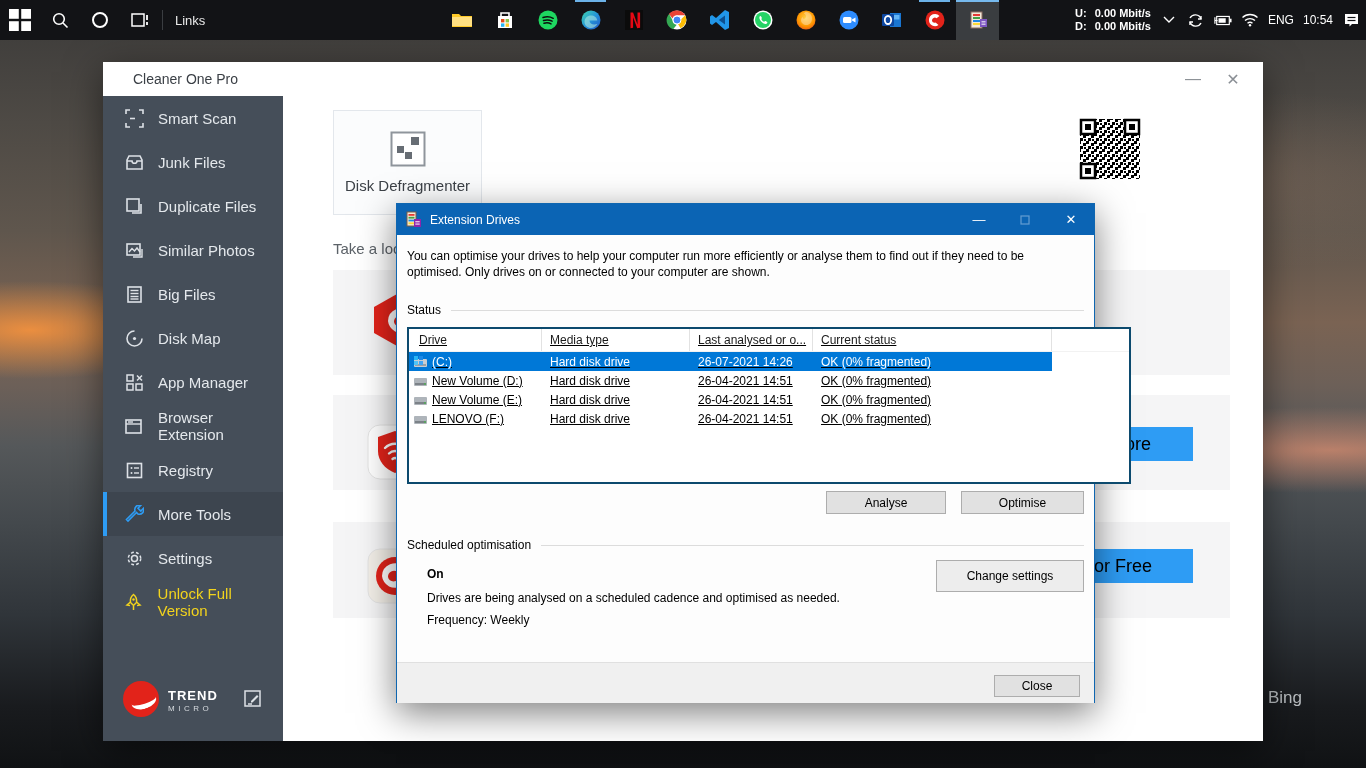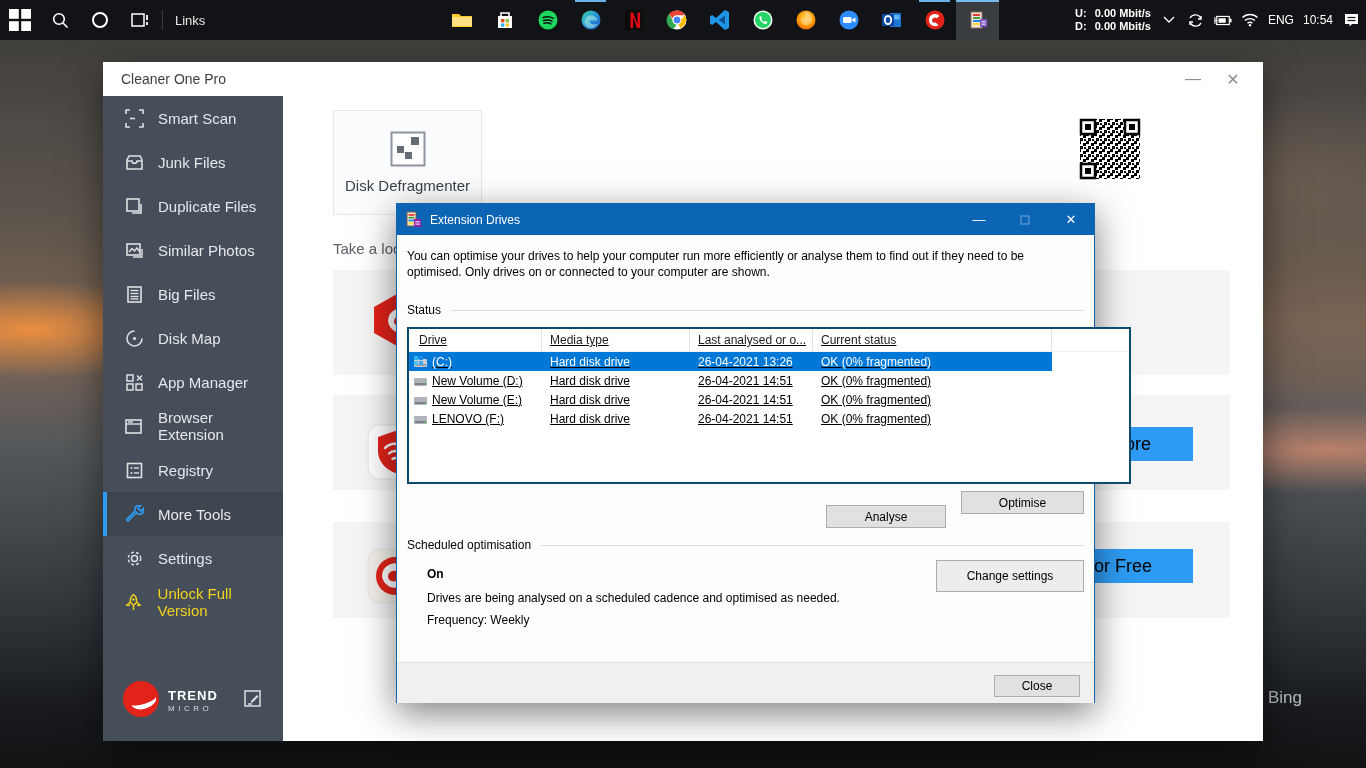--- a/index.html
+++ b/index.html
@@ -32,21 +32,21 @@
   .ic16 { width:22px; height:22px; display:block; }
   .tray { margin-left:auto; display:flex; align-items:center; gap:9px; padding-right:6px; }
   .netspeed { display:grid; grid-template-columns:auto auto; column-gap:8px; font-size:11px; font-weight:bold; line-height:13px; }
   .netspeed .val { text-align:center; }
   .tray-txt { font-size:12px; }
   .tray-ic { width:18px; height:18px; display:flex; align-items:center; justify-content:center; }
 
   
   .app-window { position:absolute; left:103px; top:62px; width:1160px; height:679px; background:#fff;
     box-shadow:0 10px 35px rgba(0,0,0,.5); z-index:10; }
-  .app-titlebar { position:absolute; top:0; left:0; right:0; height:34px; background:#fff; display:flex; align-items:center; }
+  .app-titlebar { position:absolute; top:0; left:12px; right:0; height:34px; background:#fff; display:flex; align-items:center; }
   .app-title { margin-left:18px; font-size:14px; color:#3a3f45; }
   .app-controls { margin-left:auto; display:flex; align-items:center; margin-right:10px; }
   .app-ctrl { width:40px; height:28px; display:flex; align-items:center; justify-content:center; color:#8a8f95; font-size:16px; }
 
   .sidebar { position:absolute; top:34px; left:0; width:180px; bottom:0; background:#454e59; }
   .side-item { position:relative; height:44px; display:flex; align-items:center; padding-left:21px; color:#e4e8ec; font-size:15px; }
   .side-item .s-ic { width:20px; height:20px; margin-right:14px; display:flex; align-items:center; justify-content:center; }
   .side-item.selected { background:#3d454f; }
   .side-item.selected::before { content:""; position:absolute; left:0; top:0; bottom:0; width:4px; background:#2e9cf4; }
   .side-item.unlock { color:#f2d31d; }
@@ -93,21 +93,21 @@
   .t-head > div { display:flex; align-items:center; padding-left:8px; border-right:1px solid #e2e2e2; color:#1a1a1a; }
   .t-head > div:first-child { padding-left:10px; }
   .t-head > div:last-child { border-right:none; }
   .t-row { display:grid; grid-template-columns:133px 148px 123px 239px 1fr; height:19px; }
   .t-row > div { display:flex; align-items:center; padding-left:8px; white-space:nowrap; overflow:hidden; }
   .t-row .c-drive { padding-left:4px; gap:4px; }
   .t-row.selected > div.sel { background:#0078d7; color:#fff; }
   .drv-ic { width:15px; height:13px; flex:none; }
 
   .dlg-btn { position:absolute; background:#e1e1e1; border:1px solid #adadad; display:flex; align-items:center; justify-content:center; font-size:12px; color:#000; }
-  .btn-analyse { left:429px; top:301px; width:120px; height:23px; }
+  .btn-analyse { left:429px; top:287px; width:120px; height:23px; }
   .btn-optimise { left:564px; top:287px; width:123px; height:23px; }
   .btn-change { left:539px; top:356px; width:148px; height:32px; background:#ededed; }
   .btn-close { right:14px; top:471px; width:86px; height:22px; }
 
   .sched-state { position:absolute; left:30px; top:363px; font-weight:bold; }
   .sched-desc { position:absolute; left:30px; top:387px; }
   .sched-freq { position:absolute; left:30px; top:409px; }
 
   .dlg-footer { position:absolute; left:0; right:0; top:458px; height:41px; background:#f0f0f0; border-top:1px solid #e0e0e0; }
 
@@ -559,21 +559,21 @@
             <rect x="1" y="4" width="13" height="8" rx="1" fill="#c8cdd2"></rect>
               <rect x="2" y="9" width="11" height="2" fill="#9aa0a6"></rect>
             <rect x="1" y="1" width="4" height="4" fill="#29b6f6"></rect>
               <rect x="6" y="1" width="4" height="4" fill="#1e88e5"></rect>
             <rect x="1" y="6" width="4" height="4" fill="#4fc3f7"></rect>
               <rect x="6" y="6" width="4" height="4" fill="#42a5f5"></rect>
           </svg>
           <span>(C:)</span>
         </div>
         <div class="sel">Hard disk drive</div>
-        <div class="sel">26-04-2021 13:26</div>
+        <div class="sel">26-07-2021 14:26</div>
         <div class="sel">OK (0% fragmented)</div>
         <div></div>
       </div>
       <div class="t-row">
         <div class="c-drive">
           <svg class="drv-ic" viewBox="0 0 15 13">
             <rect x="1" y="4" width="13" height="8" rx="1" fill="#aeb4ba"></rect>
               <rect x="2" y="9" width="11" height="2" fill="#7c8288"></rect>
               <circle cx="12" cy="10" r=".9" fill="#4caf50"></circle>
           </svg>

